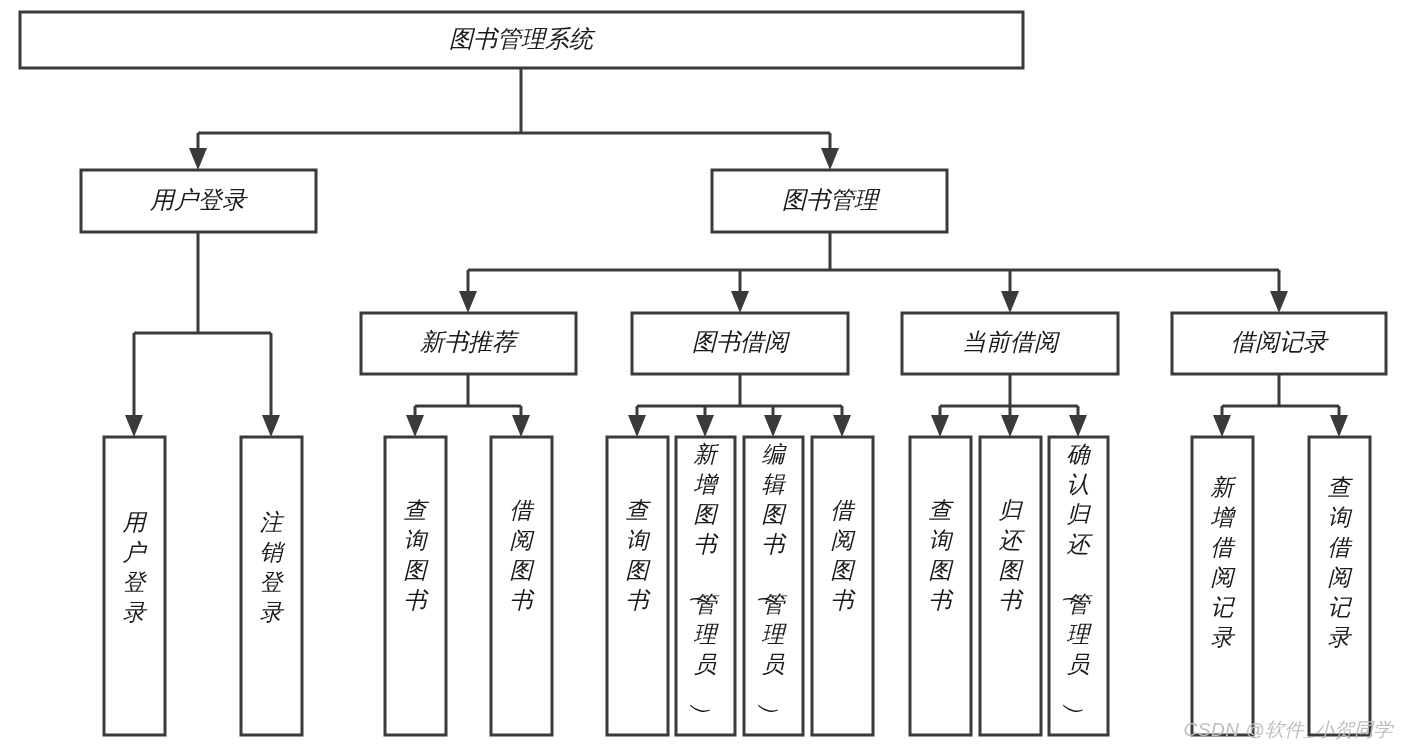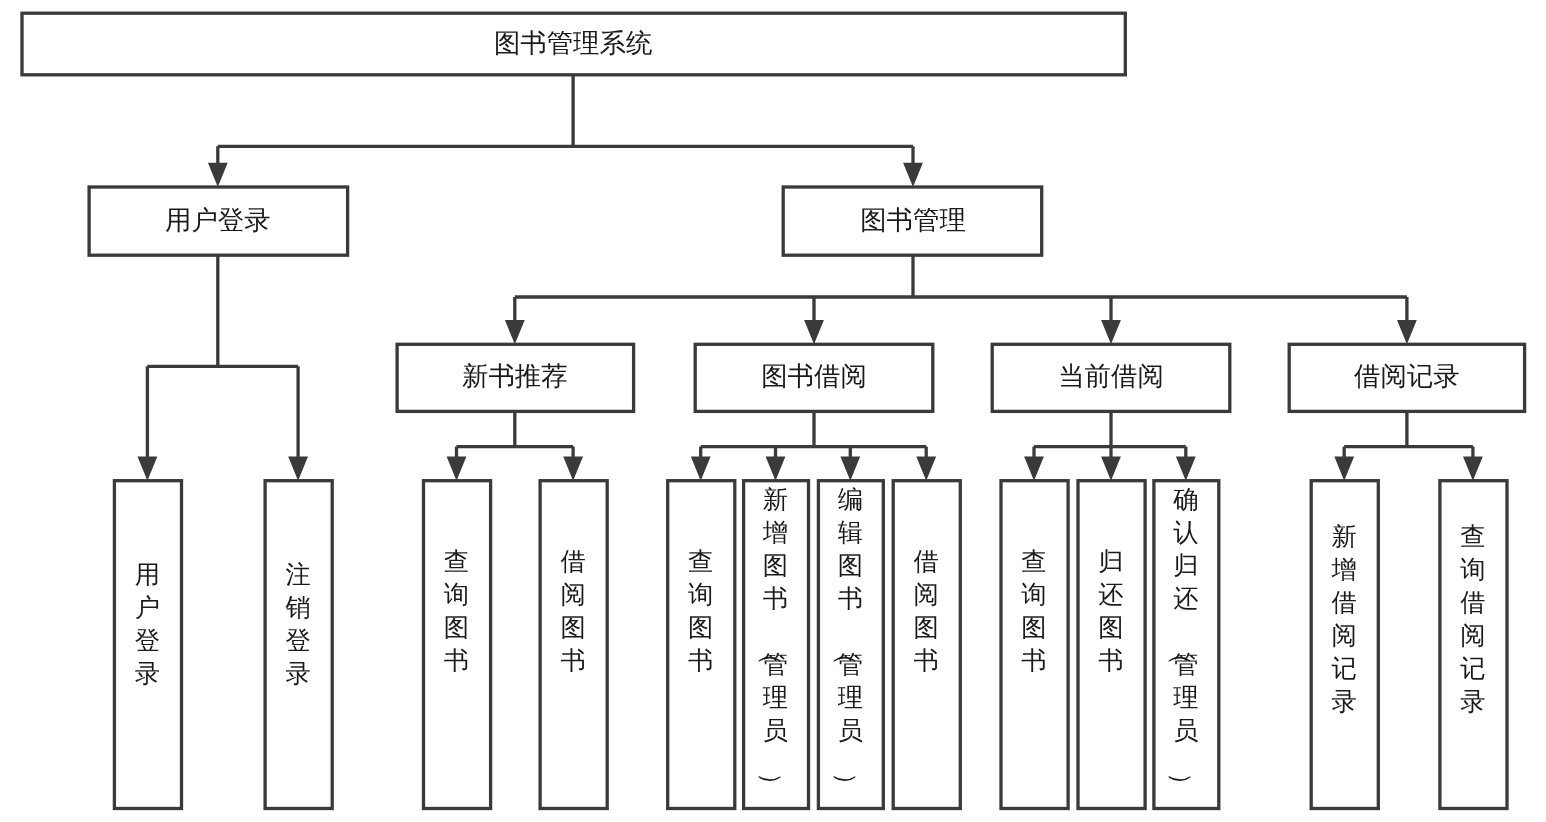--- a/index.html
+++ b/index.html
@@ -12,20 +12,21 @@
     height: 747px;
     font-family: "Liberation Sans", "DejaVu Sans", sans-serif;
     overflow: hidden;
     position: relative;
   }
   #diagram-root {
     position: absolute;
     left: 0; top: 0;
     width: 1405px;
     height: 747px;
+    font-style: italic;
   }
   svg.flow {
     display: block;
     width: 1405px;
     height: 747px;
   }
   .node-rect {
     fill: #ffffff;
     stroke: #3a3a3a;
     stroke-width: 3;
@@ -216,13 +217,14 @@
       <rect class="node-rect" x="1192" y="437" width="61" height="298"></rect>
       <text class="node-label-v" x="1222" y="495"><tspan x="1222" dy="0">新</tspan><tspan x="1222" dy="30">增</tspan><tspan x="1222" dy="30">借</tspan><tspan x="1222" dy="30">阅</tspan><tspan x="1222" dy="30">记</tspan><tspan x="1222" dy="30">录</tspan></text>
     </g>
     <g>
       <rect class="node-rect" x="1309" y="437" width="61" height="298"></rect>
       <text class="node-label-v" x="1339" y="495"><tspan x="1339" dy="0">查</tspan><tspan x="1339" dy="30">询</tspan><tspan x="1339" dy="30">借</tspan><tspan x="1339" dy="30">阅</tspan><tspan x="1339" dy="30">记</tspan><tspan x="1339" dy="30">录</tspan></text>
     </g>
 
   </svg>
 
+  <div class="watermark">CSDN @软件_小贺同学</div>
 </div>
 
 </body></html>

